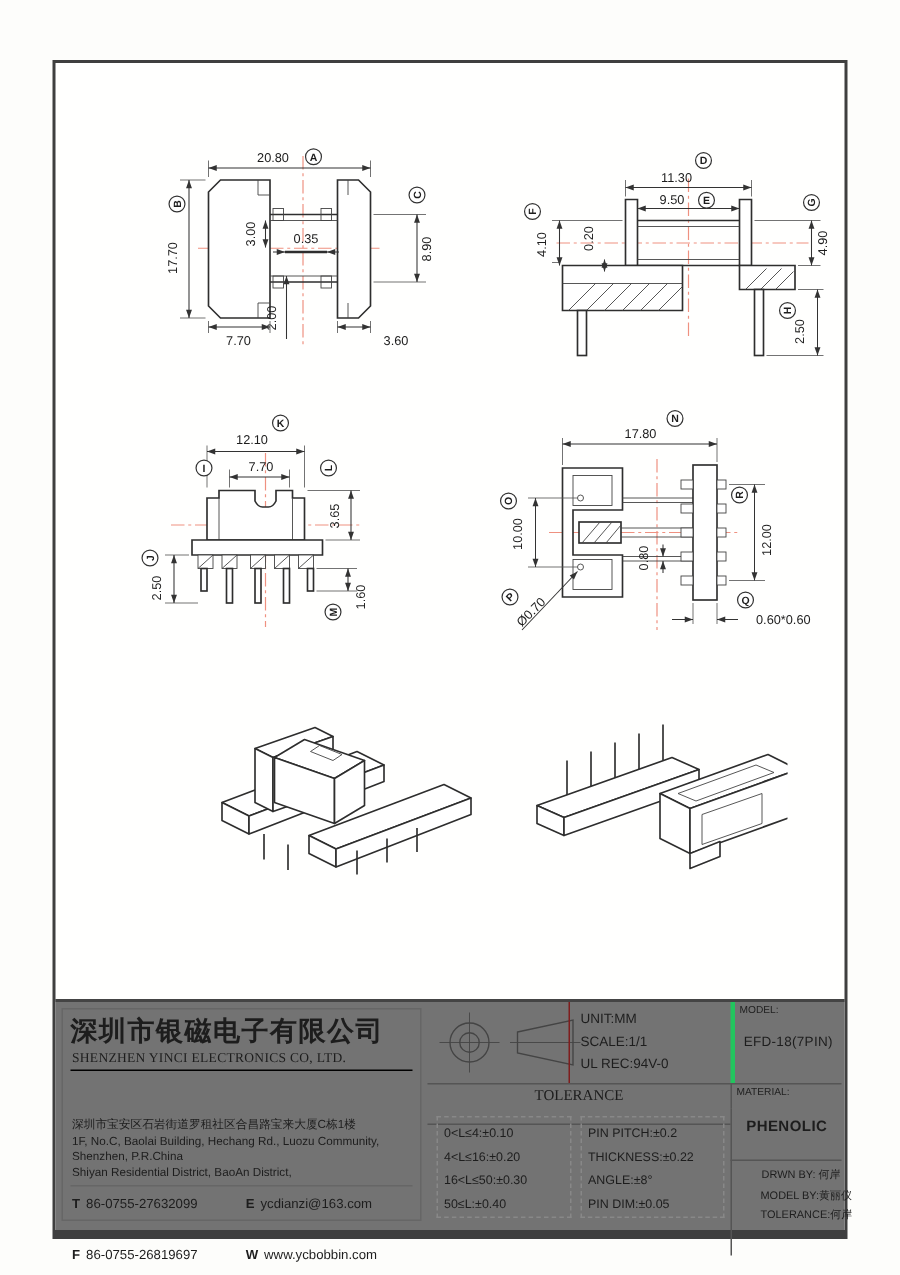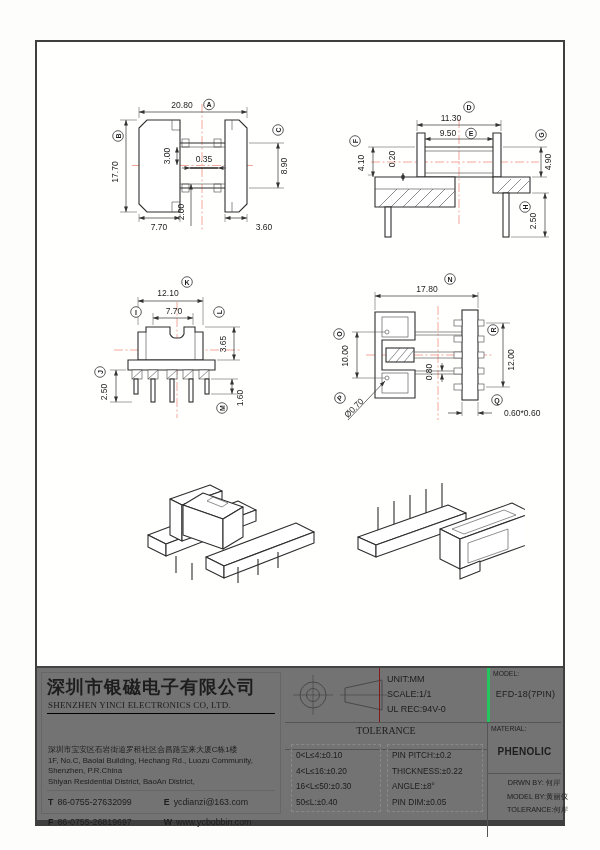--- a/index.html
+++ b/index.html
@@ -20,21 +20,21 @@
   .dtxt{font:8.5px "Liberation Sans",sans-serif;fill:#1d1d1d;}
   .ref circle{fill:#fff;stroke:#333;stroke-width:.8;}
   .ref text{font:700 7px "Liberation Sans",sans-serif;fill:#1d1d1d;text-anchor:middle;}
   
   .titleblock{position:absolute;left:0;right:0;bottom:0;height:152px;border-top:2px solid #444;background:#737373;}
   .tb{position:absolute;box-sizing:border-box;}
   .company-box{left:4px;top:4px;width:240px;height:142px;border:1px solid #666;padding:2px 5px;}
   .co-cn{font-family:"Liberation Serif",serif;font-weight:700;font-size:18px;letter-spacing:1px;white-space:nowrap;}
   .co-en{font-family:"Liberation Serif",serif;font-size:9px;letter-spacing:.2px;padding:1px 0 3px 1px;border-bottom:1px solid #000000;}
   .addr{font-family:Liberation Sans, sans-serif;font-size:7.8px;line-height:10.5px;padding:3px 1px;border-bottom:1px solid #666;margin-top:28px;}
-  .contacts{display:grid;grid-template-columns:1.05fr 1fr;row-gap:10px;padding:6px 1px 0 1px;font-size:8.8px;}
+  .contacts{display:grid;grid-template-columns:1.05fr 1fr;row-gap:24px;padding:6px 1px 0 1px;font-size:8.8px;}
   .contacts b{margin-right:4px;}
   .proj-cell{left:248px;top:0;width:114px;height:54px;}
   .unit-cell{left:342px;top:0;width:88px;height:54px;border-left:1px solid #7f1d1d;padding:4px 0 0 7px;font-size:9px;line-height:15px;}
   .model-cell{left:450px;top:0;width:74px;height:54px;border-left:3px solid #22c55e;padding:2px 3px;}
   .small-label{font-size:6.8px;color:#222;}
   .model-value{font-size:9px;text-align:center;margin-top:12px;letter-spacing:.2px;}
   .tol-header{left:248px;top:54px;width:202px;height:28px;border-top:1px solid #555;border-bottom:1px solid #555;
         text-align:center;font-family:Liberation Serif, serif;font-size:10px;line-height:16px;}
   .material-cell{left:450px;top:54px;width:74px;height:17px;border-left:1px solid #555;border-top:1px solid #555;padding:2px 3px;}
   .tol-area{left:248px;top:71px;width:202px;height:81px;}

